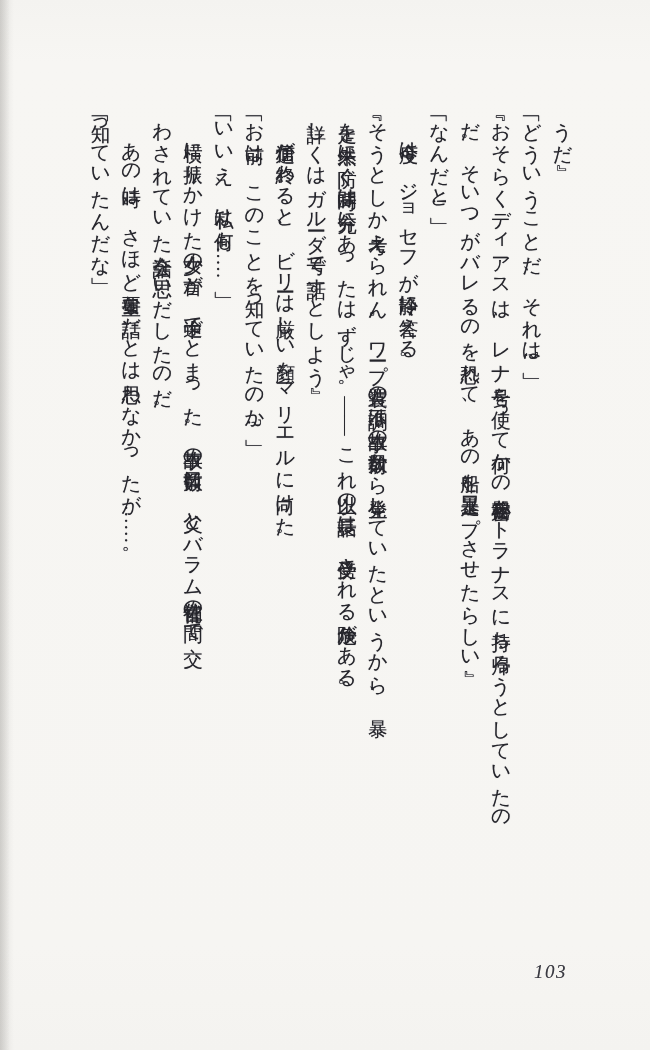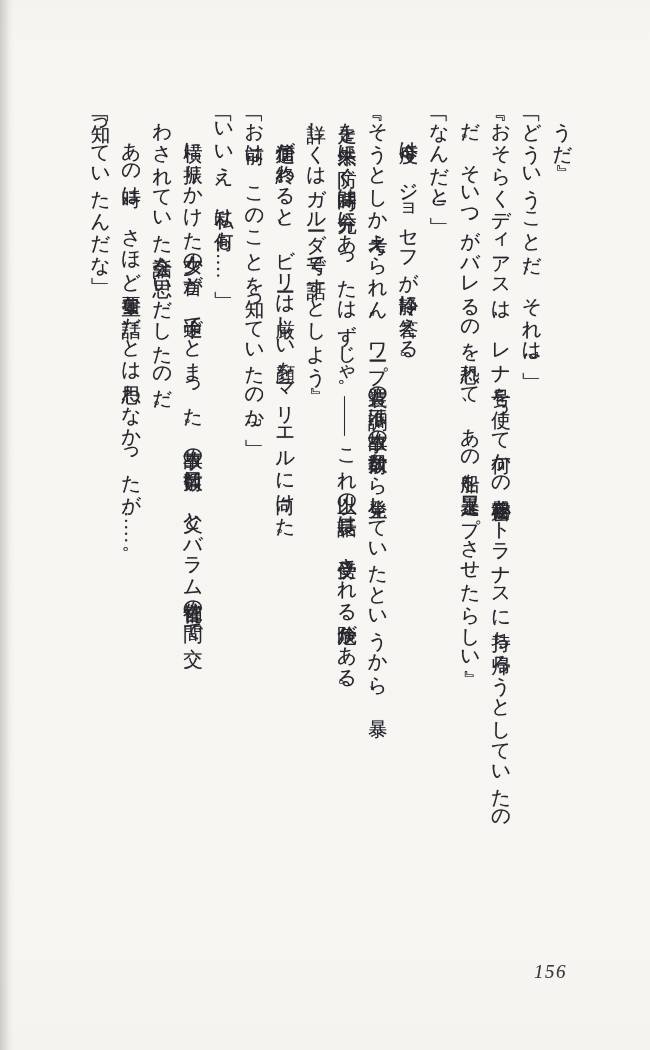--- a/index.html
+++ b/index.html
@@ -72,17 +72,17 @@
     <p class="line">詳しくはガルーダ号で話すとしよう』</p>
     <p class="line">　通信が終わると、ビリーは厳しい顔をマリエルに向けた。</p>
     <p class="line">「お前は、このことを知っていたのか?」</p>
     <p class="line">「いいえ、私は何も……」</p>
     <p class="line">　横に振りかけた少女の首が、中途でとまった。事故の数日前に、父とバラム補佐官の間で交</p>
     <p class="line">わされていた会話を思いだしたのだ。</p>
     <p class="line">　あの時は、さほど重要な話だとは思わなかったが……。</p>
     <p class="line">「知っていたんだな」</p>
   </div>
 
-  <div class="page-number">156</div>
+  <div class="page-number">103</div>
 
   <div class="page-edge-shadow"></div>
 
 </div>
 
 </body></html>

